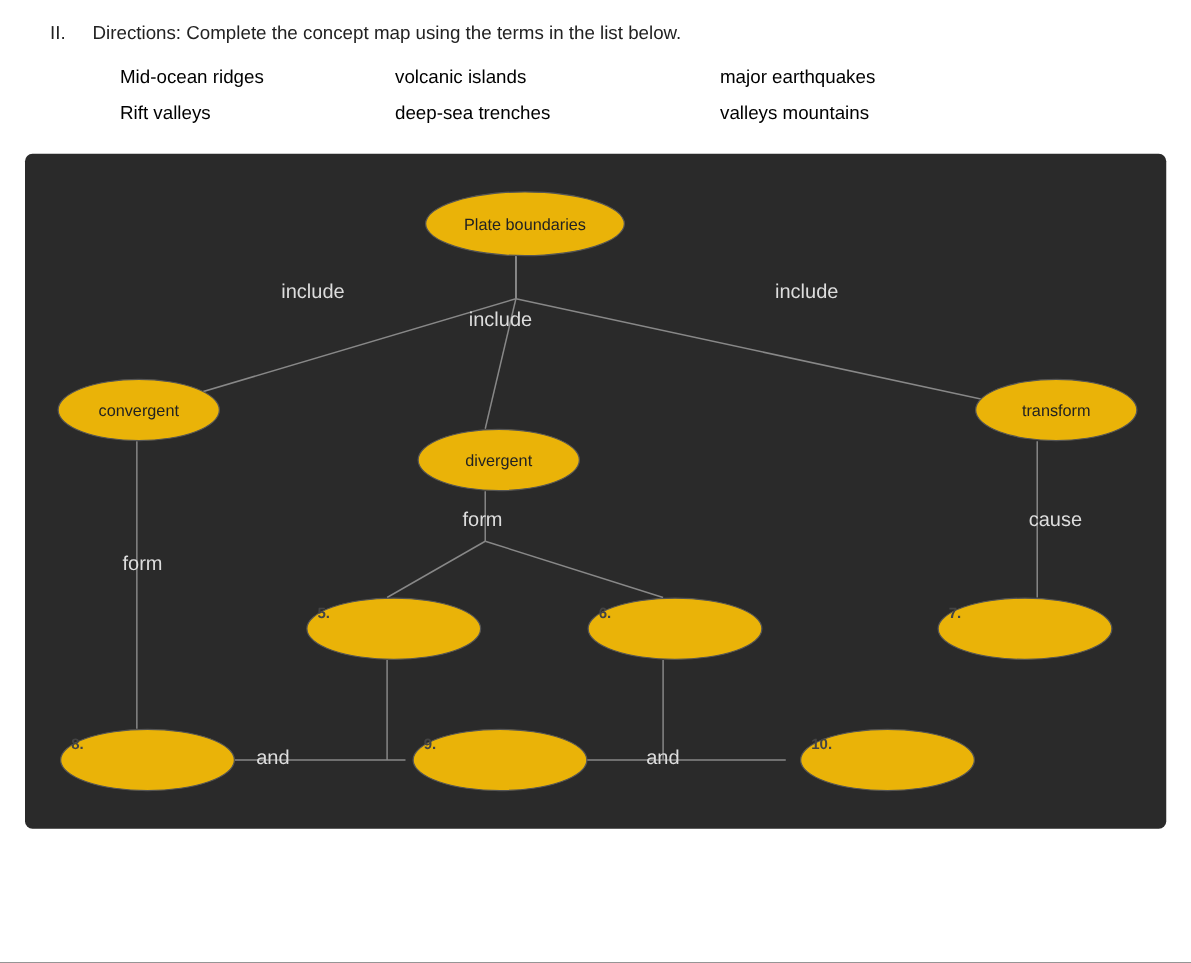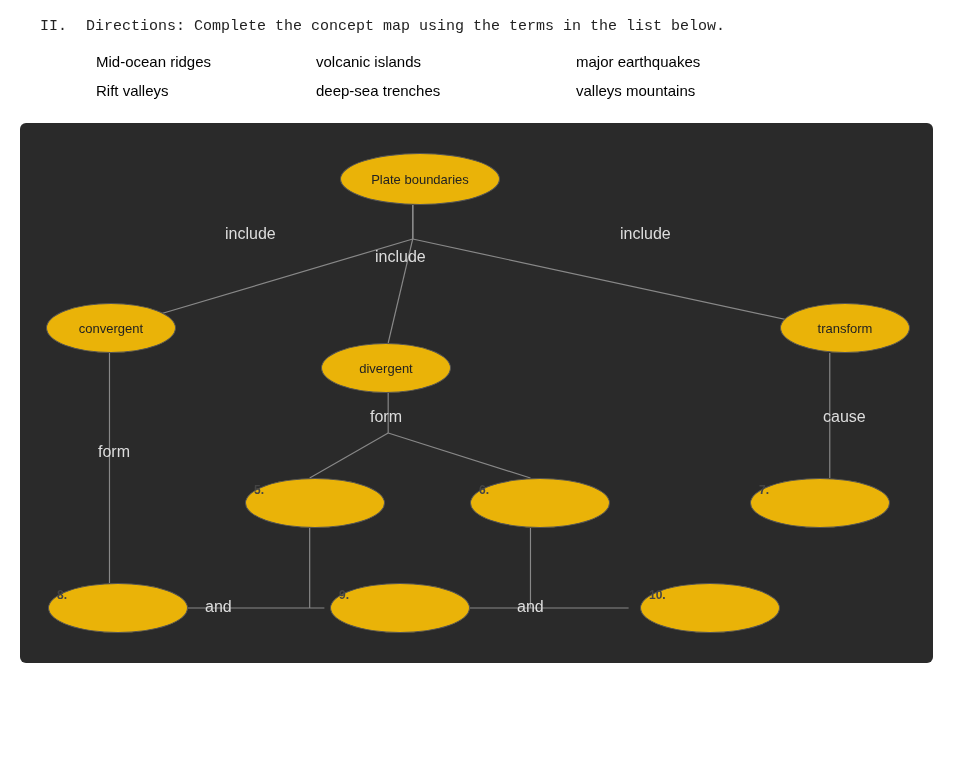--- a/index.html
+++ b/index.html
@@ -11,23 +11,22 @@
     }
 
     .header-section {
       padding: 18px 40px 10px 40px;
       background: #fff;
     }
 
     .directions-line {
       display: flex;
       align-items: center;
-      gap: 16px;
+      gap: 4px;
       margin-bottom: 14px;
-      font-family: Liberation Mono, monospace;
     }
 
     .section-num {
       font-size: 15px;
       color: #222;
       min-width: 30px;
     }
 
     .directions-text {
       font-size: 15px;
@@ -100,21 +99,21 @@
       top: 10px; left: 310px;
     }
 
     .el-convergent {
       width: 130px; height: 50px;
       top: 160px; left: 16px;
     }
 
     .el-divergent {
       width: 130px; height: 50px;
-      top: 200px; left: 291px;
+      top: 200px; left: 304px;
     }
 
     .el-transform {
       width: 130px; height: 50px;
       top: 160px; left: 750px;
     }
 
     .el-5 {
       width: 140px; height: 50px;
       top: 335px; left: 215px;

